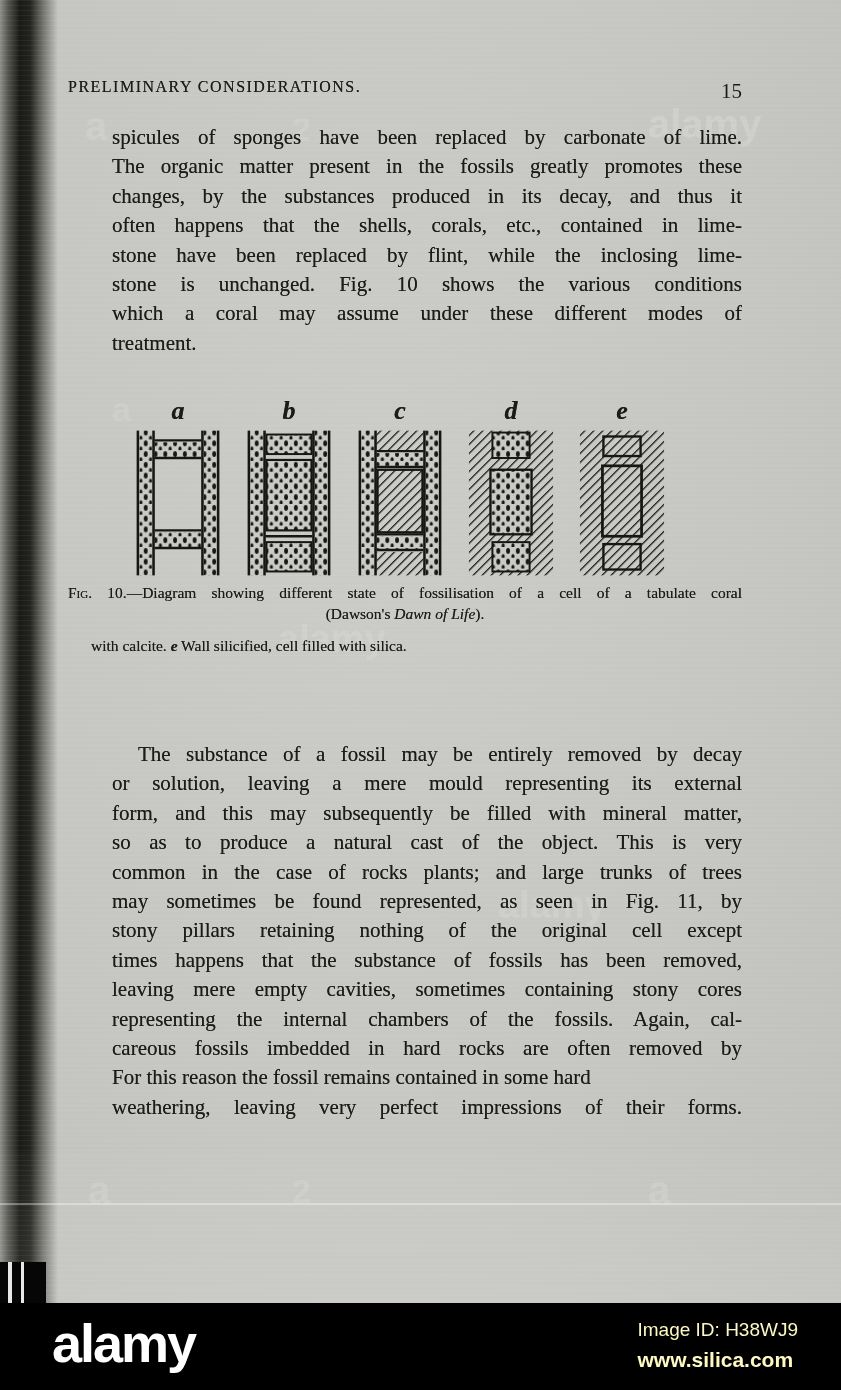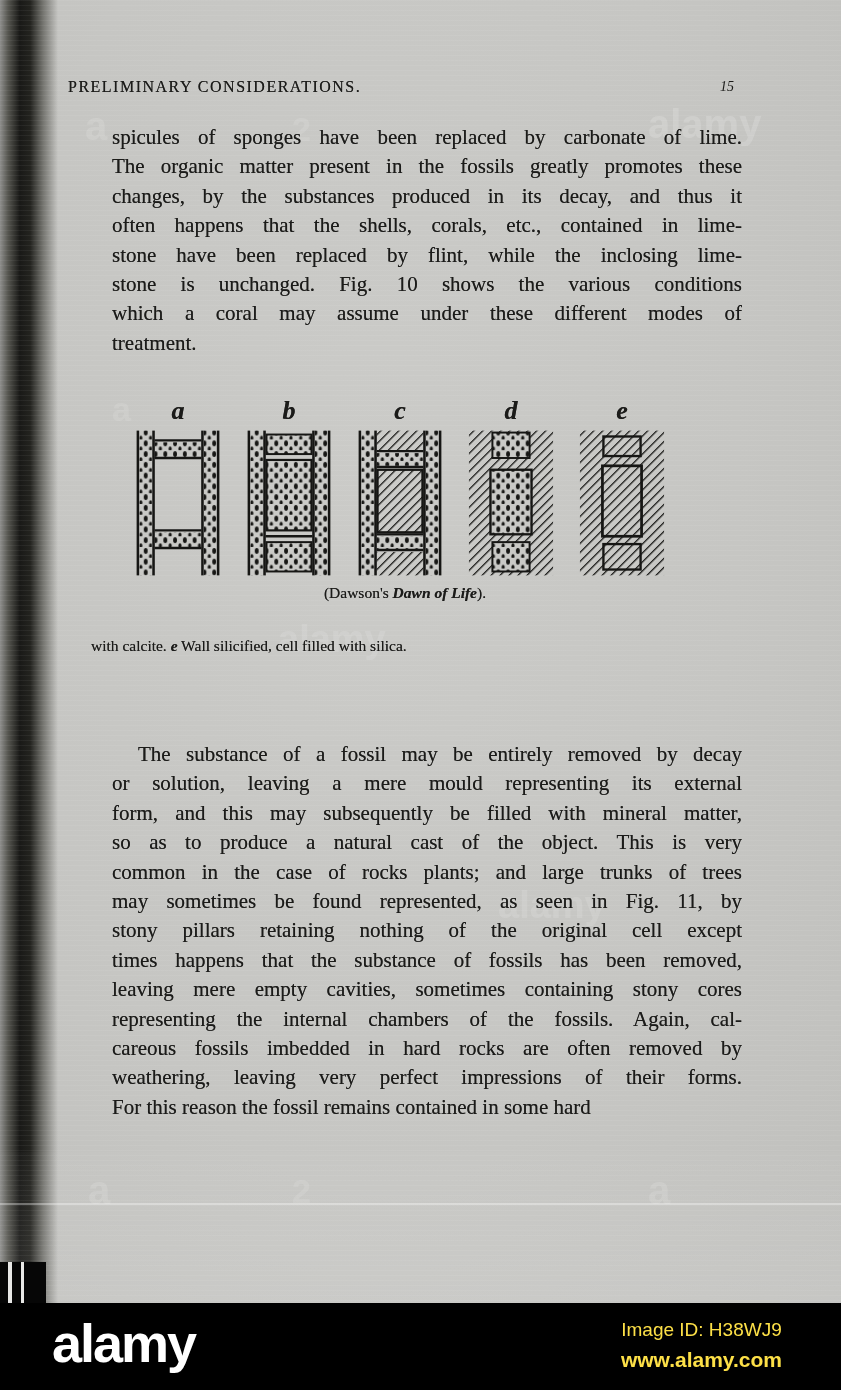--- a/index.html
+++ b/index.html
@@ -13,50 +13,50 @@
     background:linear-gradient(90deg,#060606 0 8px,#e8e8e6 8px 12px,#060606 12px 21px,#e8e8e6 21px 24px,#060606 24px 100%);}
   .scanlines{position:absolute;left:0;top:0;right:0;height:1303px;pointer-events:none;
     background:repeating-linear-gradient(180deg, rgba(255,255,255,.05) 0 1px, rgba(0,0,0,0) 1px 5px);}
   .bottom-band{position:absolute;left:0;top:1152px;width:841px;height:151px;pointer-events:none;
     background:linear-gradient(180deg, rgba(255,255,255,.02), rgba(255,255,255,.10));}
   .bottom-line{position:absolute;left:0;top:1203px;width:841px;height:2px;background:rgba(255,255,255,.35);}
   .wm{position:absolute;color:#ffffff;font-family:"Liberation Sans",sans-serif;font-weight:700;pointer-events:none;}
   
   .header{position:absolute;left:68px;top:78px;width:674px;height:30px;}
   .title{text-align:left;font-size:16px;letter-spacing:1.5px;text-shadow:0 0 .5px rgba(20,20,20,.7);}
-  .pagenum{position:absolute;right:8px;top:1px;font-size:14px;font-style:italic;}
+  .pagenum{position:absolute;right:0;top:1px;font-size:21px;}
   
   .para{position:absolute;left:68px;width:674px;font-size:21px;line-height:29.4px;
     text-shadow:0 0 .5px rgba(20,20,20,.65);}
   .p1{top:123px;} .p2{top:740px;}
   .bline{text-align:justify;text-align-last:justify;white-space:normal;margin-left:44px;}
   .bline.last{text-align-last:left;}
   .p2 .bline.first{text-indent:26px;}
   
   .figure-row{position:absolute;left:130px;top:396px;width:540px;display:flex;justify-content:space-between;}
   .diag-col{width:96px;display:flex;flex-direction:column;align-items:center;}
   .diag-label{font-style:italic;font-weight:700;font-size:26px;height:32px;line-height:30px;
     text-shadow:0 0 .6px rgba(20,20,20,.8);}
   .caption{position:absolute;left:68px;top:582px;width:674px;font-size:15.5px;line-height:21px;
     text-shadow:0 0 .4px rgba(20,20,20,.7);}
   .cap1{text-align:justify;text-align-last:justify;}
   .cap1 .smallcaps{font-variant:small-caps;}
   .cap2{text-align:center;}
-  .cap2 em{font-weight:700;}
+  .cap2 em{font-weight:400;}
   .legend{position:absolute;left:66px;top:636px;width:676px;font-size:15.5px;line-height:20.5px;
     text-shadow:0 0 .4px rgba(20,20,20,.7);}
   .lline{text-align:justify;text-align-last:justify;padding-left:25px;}
   .lline.first{padding-left:0;}
   .lline.llast{text-align-last:left;}
   .lline .it{font-style:italic;font-weight:700;}
   
   .footer{position:absolute;left:0;top:1303px;width:841px;height:87px;background:#000;}
   .logo{position:absolute;left:52px;top:10px;color:#fff;font-family:"Liberation Sans",sans-serif;
     font-weight:700;font-size:54px;letter-spacing:-2px;line-height:60px;}
-  .foot-right{position:absolute;right:59px;top:16px;text-align:center;color:#fde047;
+  .foot-right{position:absolute;right:43px;top:16px;text-align:left;color:#fef9c3;
     font-family:"Liberation Sans",sans-serif;}
   .image-id{font-size:19px;font-weight:400;margin-bottom:7px;}
   .website{font-size:21px;font-weight:700;}
 </style>
 </head>
 <body>
 
 <svg width="0" height="0" style="position:absolute" aria-hidden="true">
   <defs>
     <pattern id="p-dots" width="10" height="11" patternUnits="userSpaceOnUse">
@@ -179,44 +179,45 @@
           <rect x="27" y="8" width="38" height="20" fill="url(#p-hatch)" stroke="#161614" stroke-width="2.4"></rect>
           <rect x="26" y="38" width="40" height="72" fill="#c9c9c6"></rect>
           <rect x="26" y="38" width="40" height="72" fill="url(#p-hatch)" stroke="#161614" stroke-width="2.8"></rect>
           <rect x="27" y="118" width="38" height="26" fill="#c9c9c6"></rect>
           <rect x="27" y="118" width="38" height="26" fill="url(#p-hatch)" stroke="#161614" stroke-width="2.4"></rect>
         </svg>
       </div>
     </div>
 
   <div class="caption">
+    <div class="cap1"><span class="smallcaps">Fig. 10.</span><span>—Diagram showing different state of fossilisation of a cell of a tabulate coral</span></div>
     <div class="cap2"><span>(Dawson's </span><em>Dawn of Life</em><span>).</span></div>
   </div>
 
   <div class="legend">
       <div class="lline llast"><span>with calcite.  </span><span class="it">e</span><span> Wall silicified, cell filled with silica.</span></div>
     </div>
 
   <div class="para p2">
       <div class="bline first">The substance of a fossil may be entirely removed by decay</div>
       <div class="bline">or solution, leaving a mere mould representing its external</div>
       <div class="bline">form, and this may subsequently be filled with mineral matter,</div>
       <div class="bline">so as to produce a natural cast of the object. This is very</div>
       <div class="bline">common in the case of rocks plants; and large trunks of trees</div>
       <div class="bline">may sometimes be found represented, as seen in Fig. 11, by</div>
       <div class="bline">stony pillars retaining nothing of the original cell except</div>
       <div class="bline">times happens that the substance of fossils has been removed,</div>
       <div class="bline">leaving mere empty cavities, sometimes containing stony cores</div>
       <div class="bline">representing the internal chambers of the fossils. Again, cal-</div>
       <div class="bline">careous fossils imbedded in hard rocks are often removed by</div>
+      <div class="bline last">For this reason the fossil remains contained in some hard</div>
       <div class="bline">weathering, leaving very perfect impressions of their forms.</div>
-      <div class="bline last">For this reason the fossil remains contained in some hard</div>
     </div>
 
   <div class="footer">
     <div class="logo">alamy</div>
     <div class="foot-right">
       <div class="image-id">Image ID: H38WJ9</div>
-      <div class="website">www.alamy.com</div>
+      <div class="website">www.silica.com</div>
     </div>
   </div>
 
 </div>
 
 </body></html>

